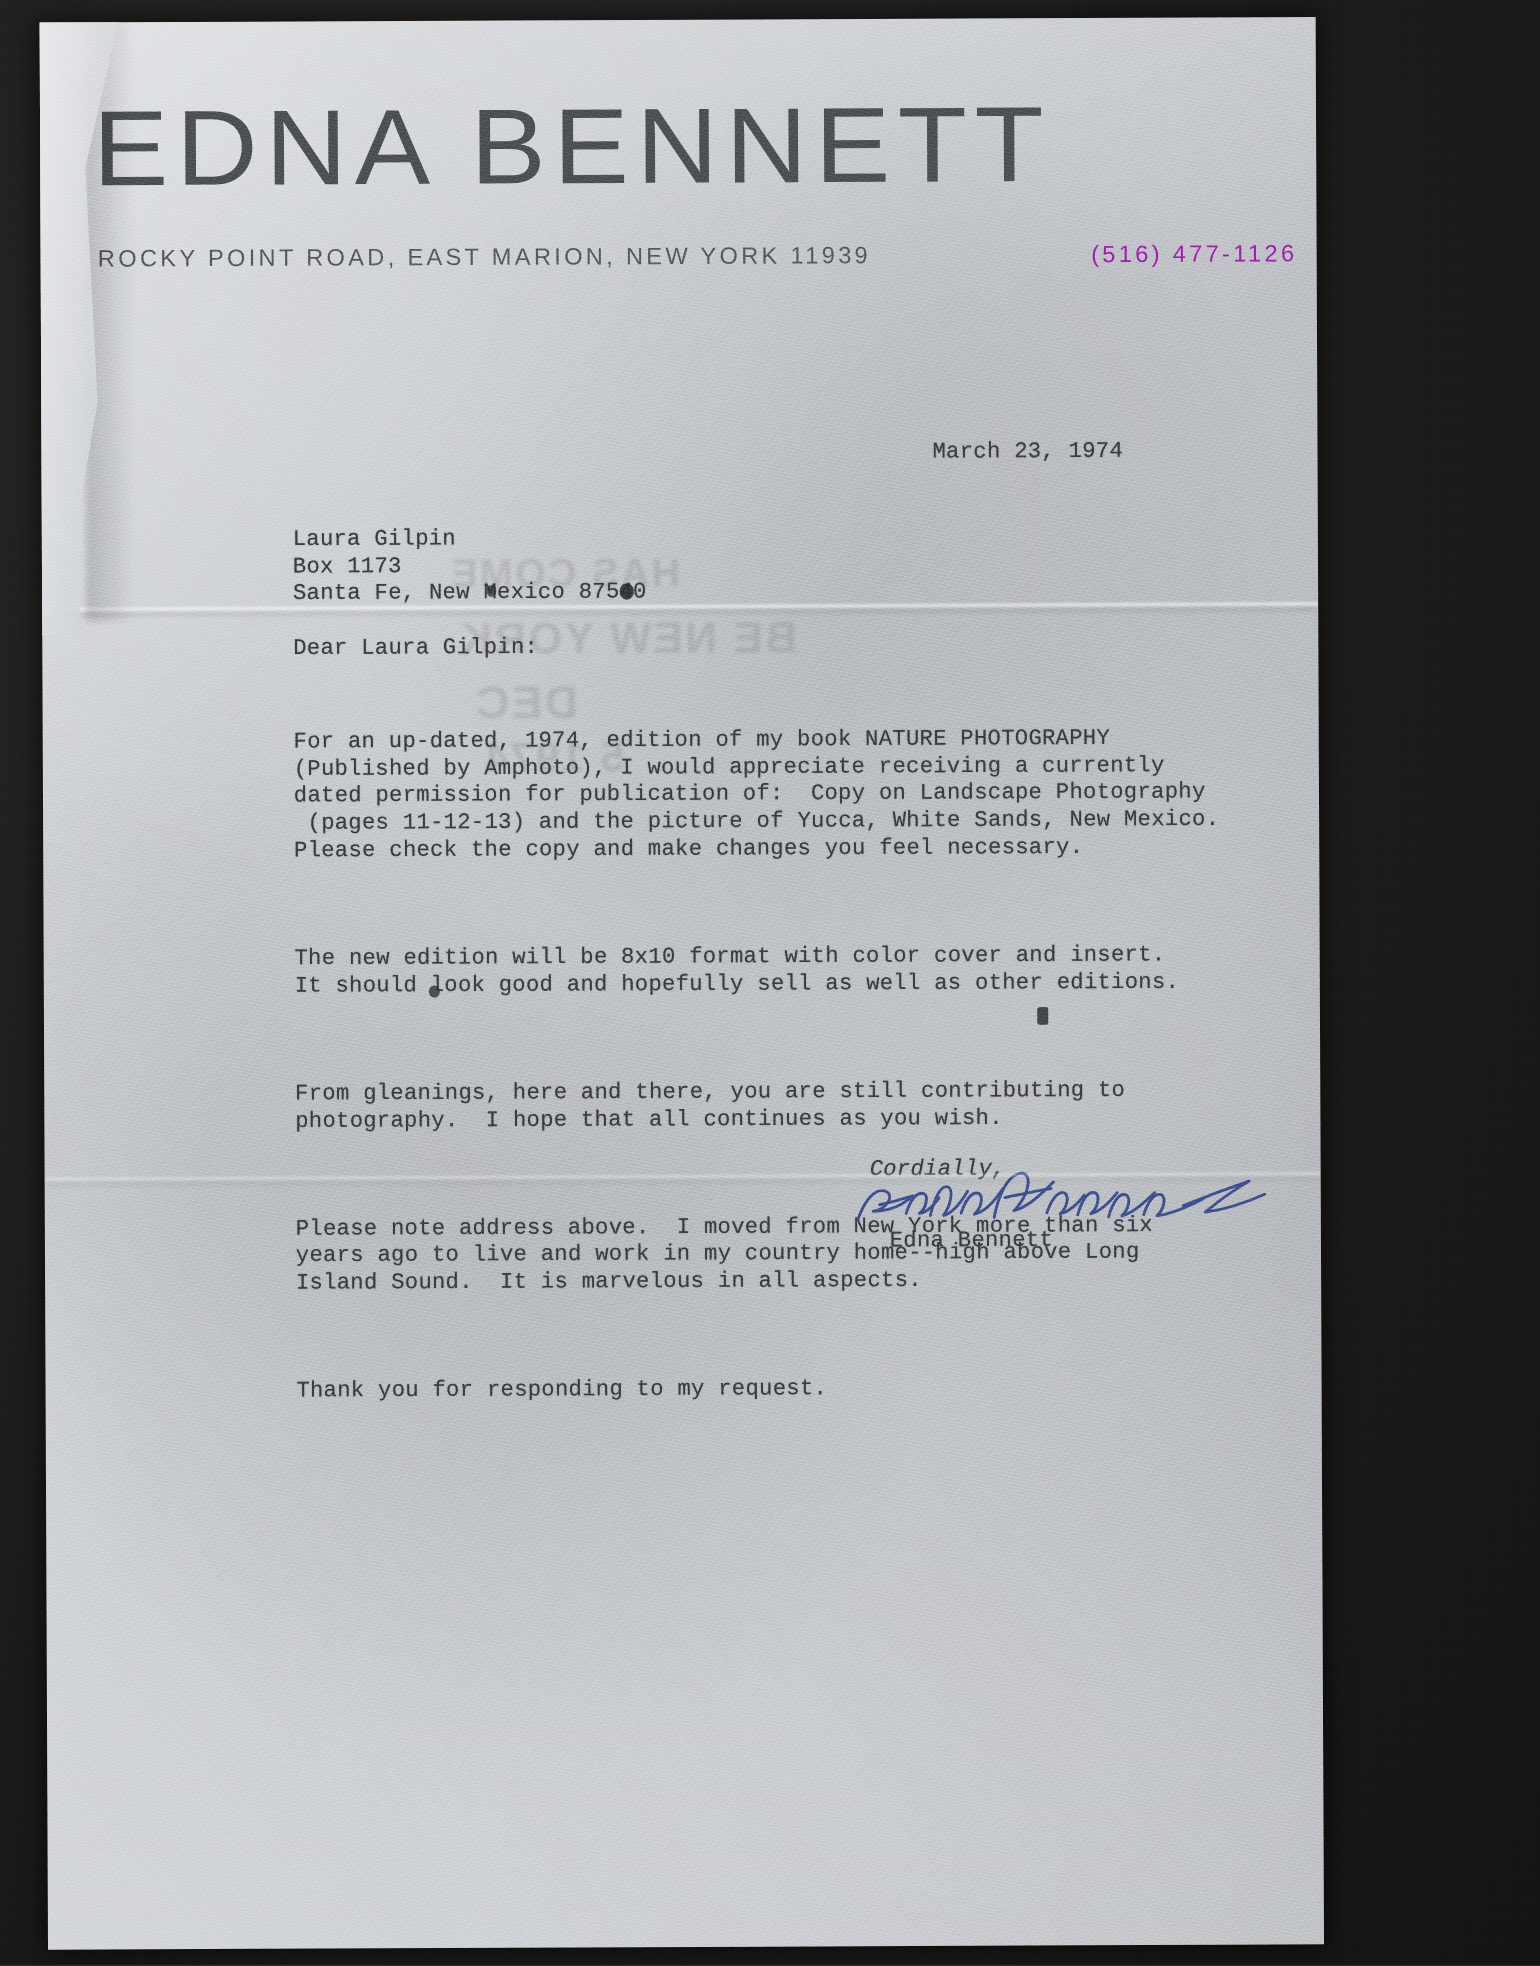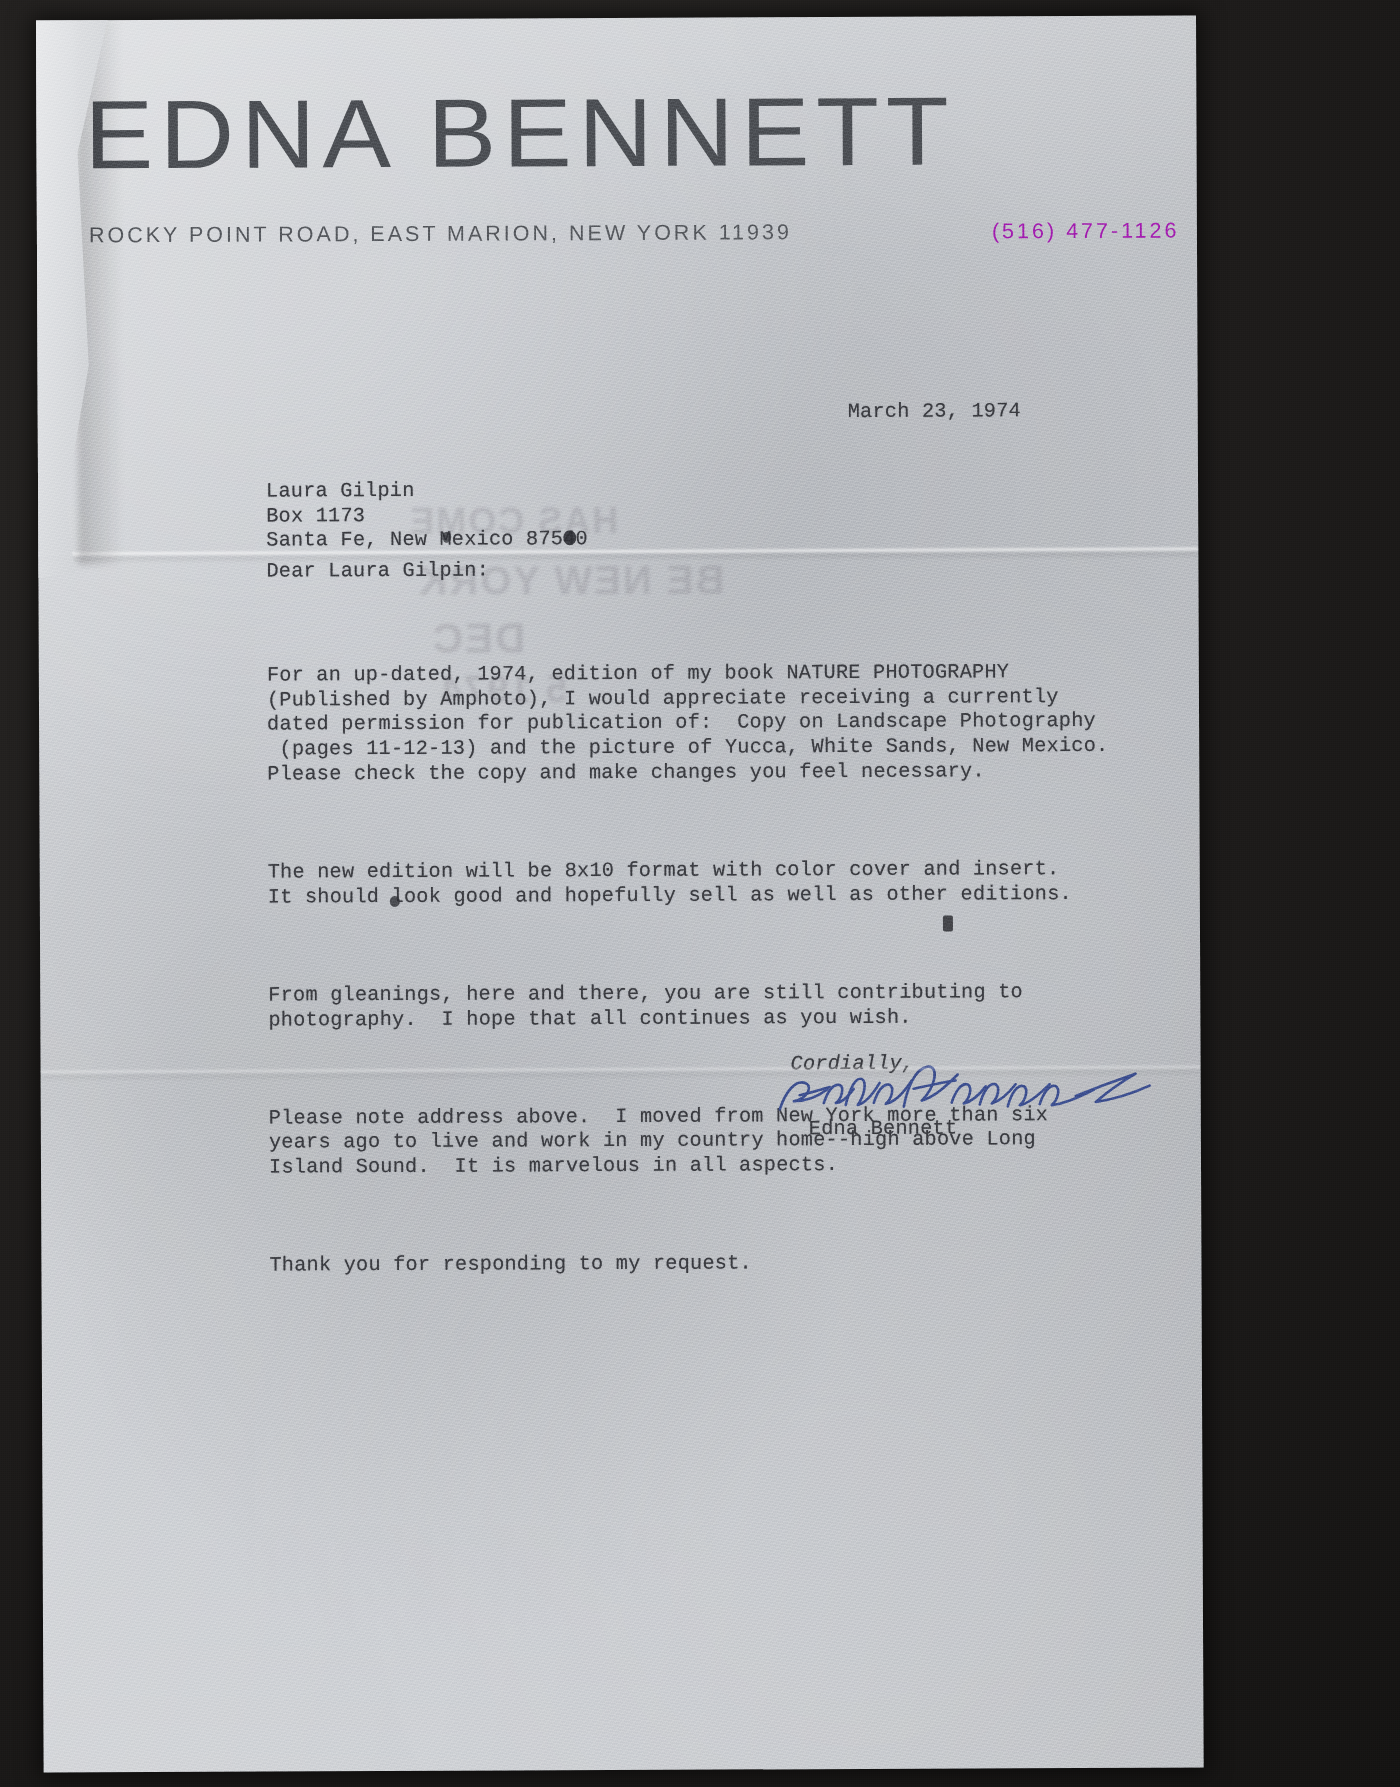--- a/index.html
+++ b/index.html
@@ -131,21 +131,21 @@
     font-family:"Liberation Mono","DejaVu Sans Mono",monospace;
     font-size:20.3px;
     line-height:24.6px;
     color:#3a3b40;
     white-space:pre;
     letter-spacing:.2px;
     text-shadow:0 0 1.1px rgba(70,72,78,.55);
   }
   #date-line{position:absolute;left:810px;top:367px;margin-top:16px;}
   #recipient-block{position:absolute;left:228px;top:460px;}
-  #salutation{position:absolute;left:228px;top:540px;text-align:right;}
+  #salutation{position:absolute;left:228px;top:559px;text-align:right;}
   #body-block{position:absolute;left:228px;top:595px;}
   #body-block p{margin:0 0 24.6px 0;}
   #body-block p:last-child{margin-bottom:0;}
 
   #closing{position:absolute;left:750px;top:1035px;font-style:italic;}
   #signer-name{position:absolute;left:768px;top:1100px;}
 
   
   #signature{
     position:absolute;left:735px;top:1040px;

